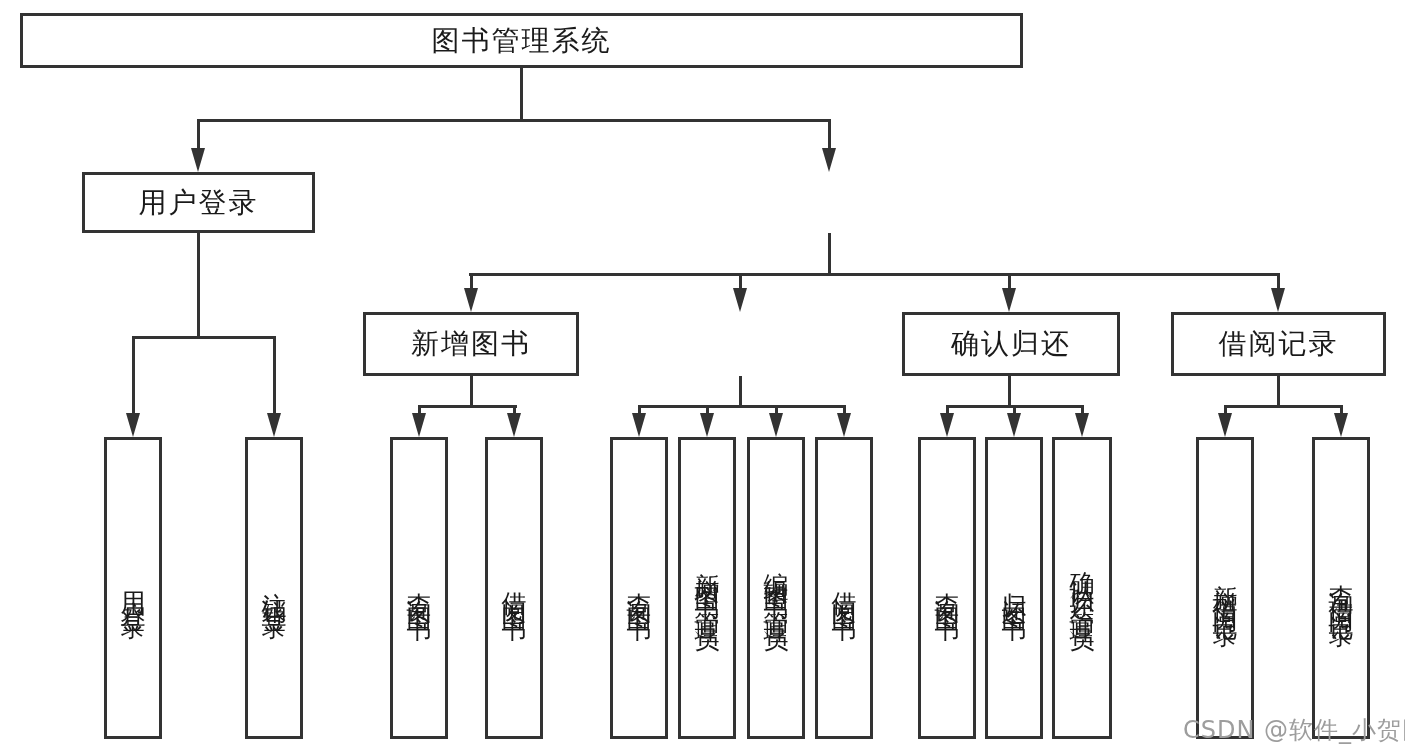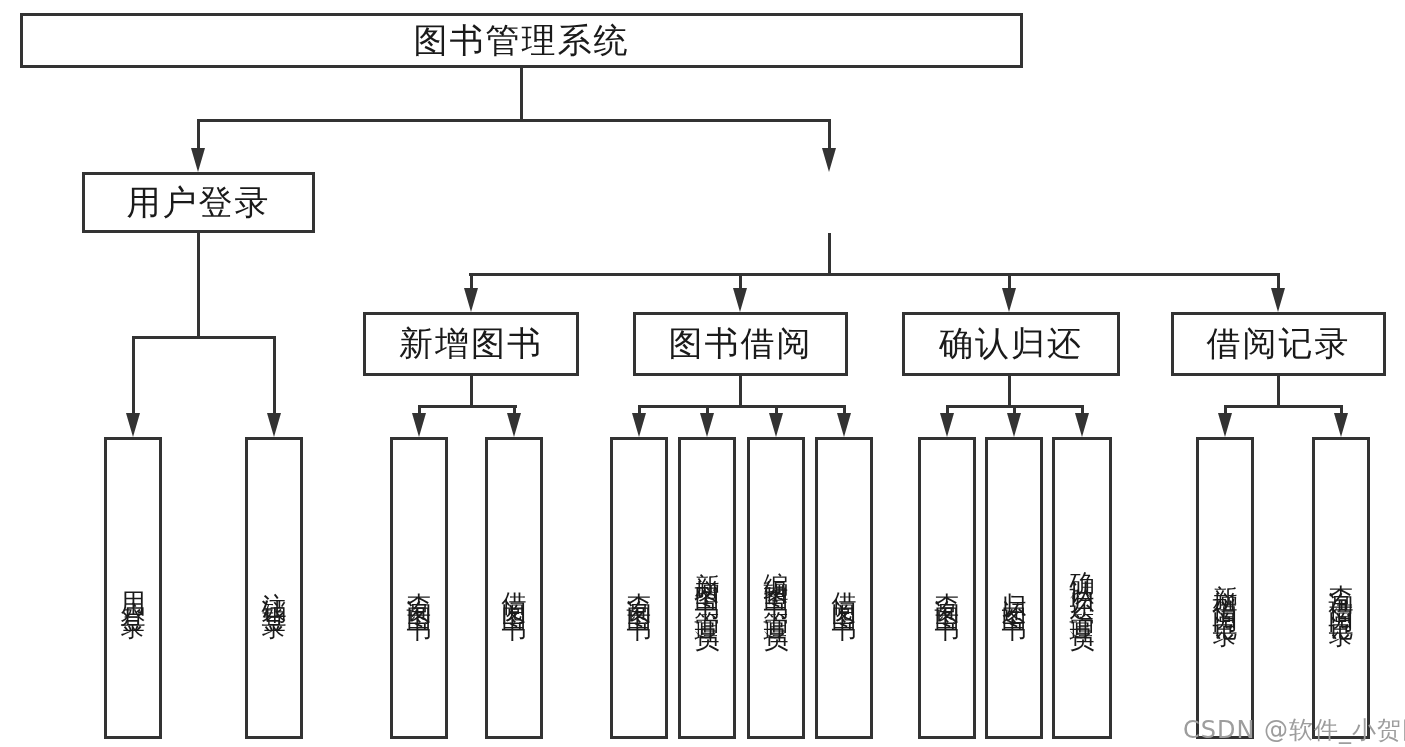--- a/index.html
+++ b/index.html
@@ -17,21 +17,21 @@
     font-family: "DejaVu Sans", "Liberation Sans", sans-serif;
     color: var(--text);
     overflow: hidden;
   }
   .box {
     position: absolute;
     border: 3px solid var(--line);
     background: #ffffff;
     display: flex; align-items: center; justify-content: center;
   }
-  .hnode { font-size: 34px; letter-spacing: 2px; white-space: nowrap; }
+  .hnode { font-size: 28px; letter-spacing: 2px; white-space: nowrap; }
   .leaf  {
     writing-mode: vertical-rl;
     text-orientation: mixed;
     font-size: 25px;
     letter-spacing: 8px;
     line-height: 1;
   }
   .v  { position: absolute; width: 3px;  background: var(--line); }
   .h  { position: absolute; height: 3px; background: var(--line); }
   .ah {
@@ -110,21 +110,20 @@
   <div class="v" style="left:1340px;top:405px;height:10px;"></div>
   <div class="ah" style="left:1334px;top:413px;"></div>
 
   <div class="box hnode" style="left:20px;top:13px;width:1003px;height:55px;">图书管理系统</div>
 
   <div class="box hnode" style="left:82px;top:172px;width:233px;height:61px;">用户登录</div>
 
 
   <div class="box hnode" style="left:363px;top:312px;width:216px;height:64px;">新增图书</div>
 
-  <div class="box hnode" style="left:633px;top:312px;width:215px;height:64px;">图书借阅</div>
 
   <div class="box hnode" style="left:902px;top:312px;width:218px;height:64px;">确认归还</div>
 
   <div class="box hnode" style="left:1171px;top:312px;width:215px;height:64px;">借阅记录</div>
 
   <div class="box leaf" style="left:104px;top:437px;width:58px;height:302px;">用户登录</div>
 
   <div class="box leaf" style="left:245px;top:437px;width:58px;height:302px;">注销登录</div>
 
   <div class="box leaf" style="left:390px;top:437px;width:58px;height:302px;">查询图书</div>

